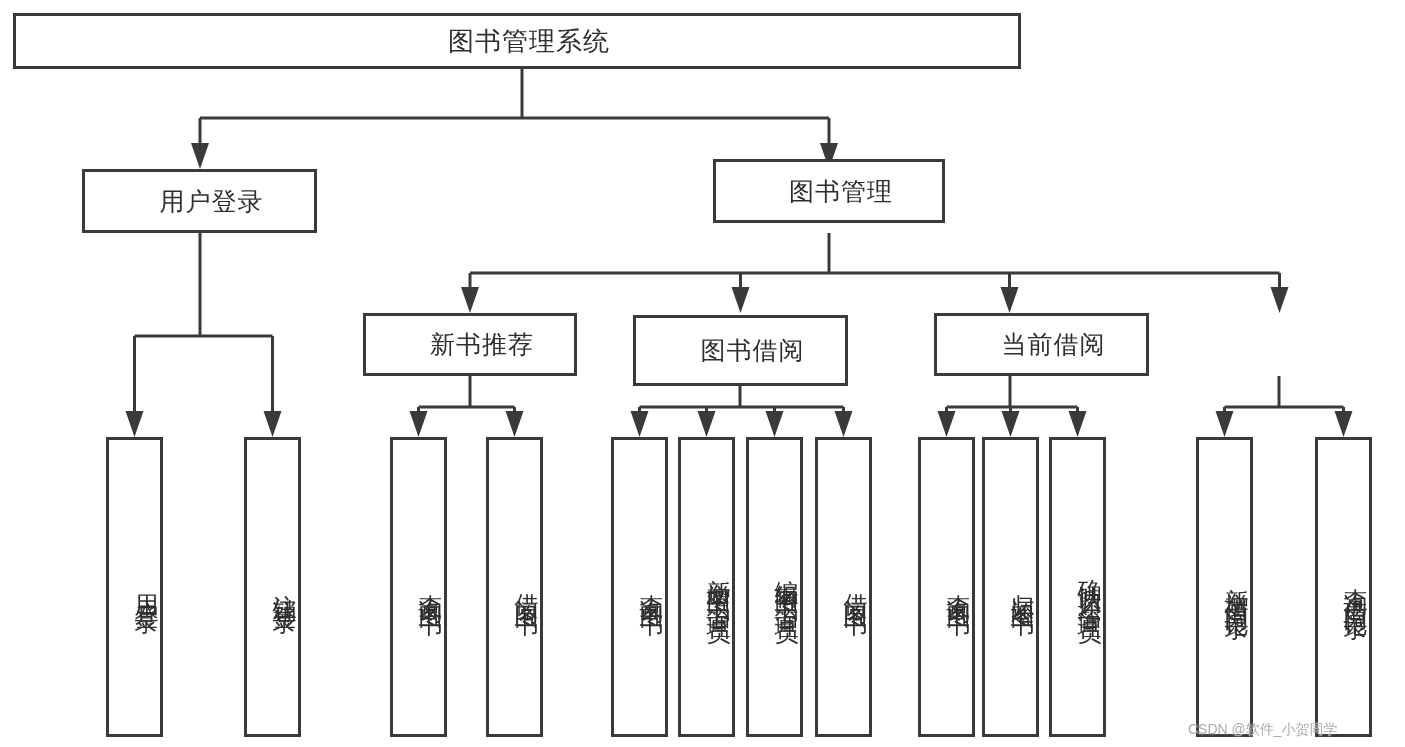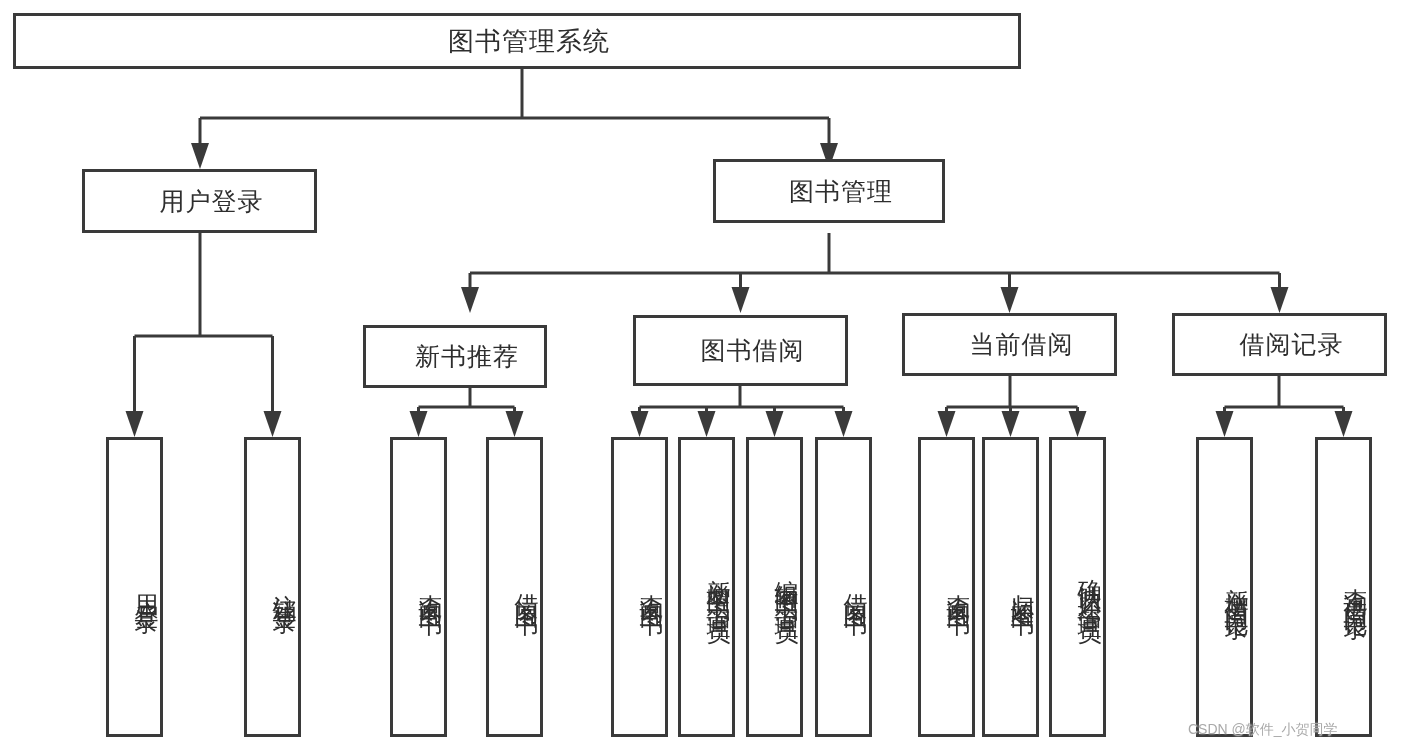--- a/index.html
+++ b/index.html
@@ -106,31 +106,28 @@
     <span>图书管理系统</span>
   </div>
 
   <div class="node branch" style="left:82px;top:169px;width:235px;height:64px;">
     <span>用户登录</span>
   </div>
   <div class="node branch" style="left:713px;top:159px;width:232px;height:64px;">
     <span>图书管理</span>
   </div>
 
-  <div class="node branch" style="left:363px;top:313px;width:184px;height:63px;margin-top:12px;">
+  <div class="node branch" style="left:363px;top:313px;width:214px;height:63px;">
     <span>新书推荐</span>
   </div>
   <div class="node branch" style="left:633px;top:315px;width:215px;height:71px;">
     <span>图书借阅</span>
   </div>
-  <div class="node branch" style="left:902px;top:313px;width:215px;height:63px;">
+  <div class="node branch" style="left:934px;top:313px;width:215px;height:63px;">
     <span>当前借阅</span>
-  </div>
-  <div class="node branch" style="left:1172px;top:313px;width:215px;height:63px;">
-    <span>借阅记录</span>
   </div>
 
   <div class="node leaf" style="left:106px;top:437px;width:57px;height:300px;">
     <span>用户登录</span>
   </div>
   <div class="node leaf" style="left:244px;top:437px;width:57px;height:300px;">
     <span>注销登录</span>
   </div>
 
   <div class="node leaf" style="left:390px;top:437px;width:57px;height:300px;">

